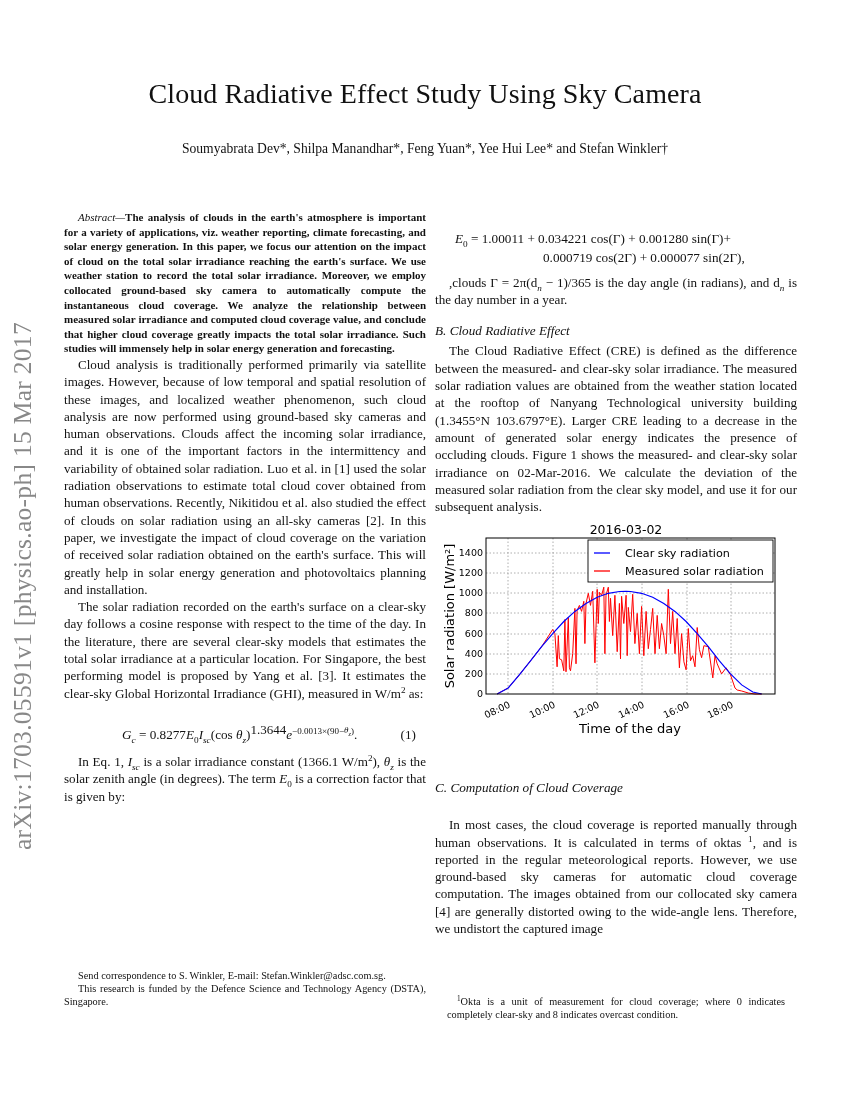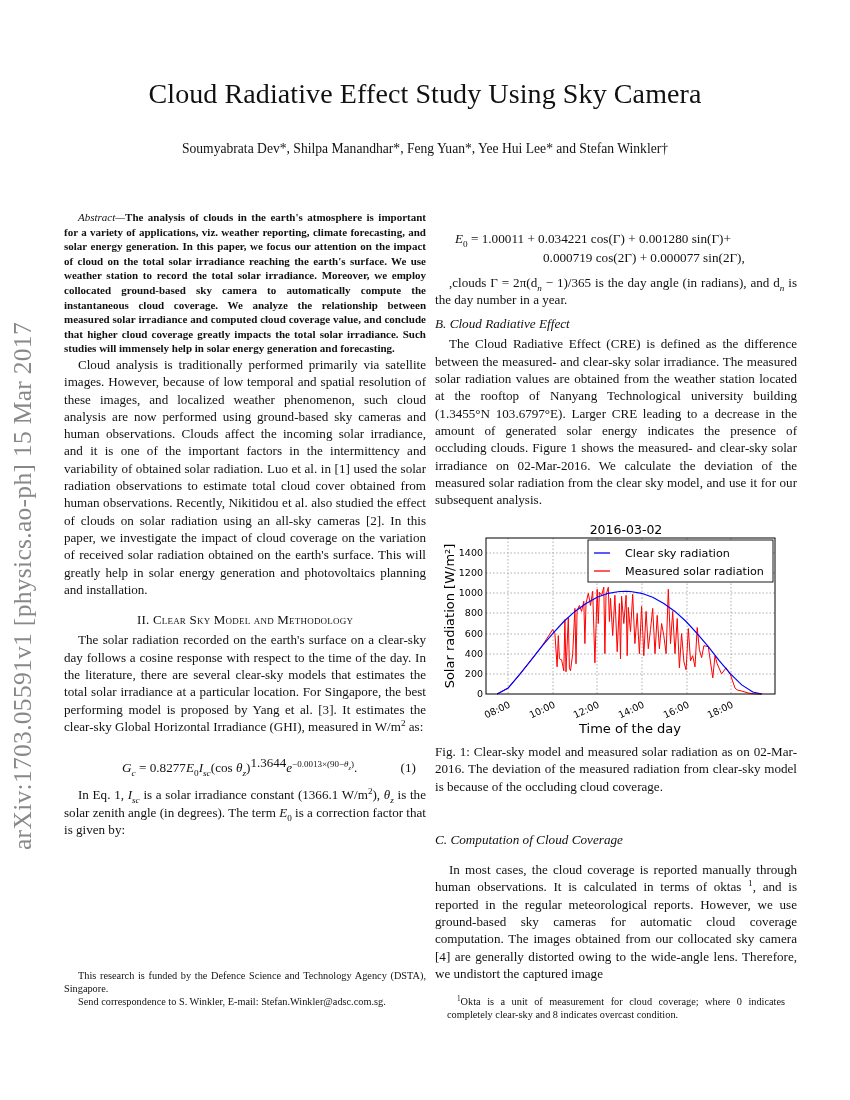--- a/index.html
+++ b/index.html
@@ -33,42 +33,41 @@
   <div>Soumyabrata Dev*, Shilpa Manandhar*, Feng Yuan*, Yee Hui Lee* and Stefan Winkler†</div>
 </div>
 
 <div class="abs arxiv">arXiv:1703.05591v1  [physics.ao-ph]  15 Mar 2017</div>
 
 <div class="abs col" style="left:64px; top:210px; width:362px;">
   <p class="abstract indent"><i>Abstract—</i><span>The analysis of clouds in the earth's atmosphere is important for a variety of applications, viz. weather reporting, climate forecasting, and solar energy generation. In this paper, we focus our attention on the impact of cloud on the total solar irradiance reaching the earth's surface. We use weather station to record the total solar irradiance. Moreover, we employ collocated ground-based sky camera to automatically compute the instantaneous cloud coverage. We analyze the relationship between measured solar irradiance and computed cloud coverage value, and conclude that higher cloud coverage greatly impacts the total solar irradiance. Such studies will immensely help in solar energy generation and forecasting.</span></p>
 
   <p class="indent">Cloud analysis is traditionally performed primarily via satellite images. However, because of low temporal and spatial resolution of these images, and localized weather phenomenon, such cloud analysis are now performed using ground-based sky cameras and human observations. Clouds affect the incoming solar irradiance, and it is one of the important factors in the intermittency and variability of obtained solar radiation. Luo et al. in [1] used the solar radiation observations to estimate total cloud cover obtained from human observations. Recently, Nikitidou et al. also studied the effect of clouds on solar radiation using an all-sky cameras [2]. In this paper, we investigate the impact of cloud coverage on the variation of received solar radiation obtained on the earth's surface. This will greatly help in solar energy generation and photovoltaics planning and installation.</p>
 
-  <div class="sec" style="margin-top:13px; margin-bottom:3px;">II. Clear Sky Model and Methodology</div>
   <p class="indent"><span>The solar radiation recorded on the earth's surface on a clear-sky day follows a cosine response with respect to the time of the day. In the literature, there are several clear-sky models that estimates the total solar irradiance at a particular location. For Singapore, the best performing model is proposed by Yang et al. [3]. It estimates the clear-sky Global Horizontal Irradiance (GHI), measured in W/m</span><sup>2</sup><span> as:</span></p>
 
   <div class="eq" style="margin-top:24px; margin-bottom:10px; position:relative; padding-left:58px;">
     <i>G<sub>c</sub></i> = 0.8277<i>E</i><sub>0</sub><i>I<sub>sc</sub></i>(cos <i>θ<sub>z</sub></i>)<sup style="font-size:13px;">1.3644</sup><i>e</i><sup style="font-size:9px;">−0.0013×(90−<i>θ<sub>z</sub></i>)</sup>.
     <span style="position:absolute; right:10px; top:0;">(1)</span>
   </div>
 
   <p class="indent"><span>In Eq. 1, </span><i>I<sub>sc</sub></i><span> is a solar irradiance constant (1366.1 W/m</span><sup>2</sup><span>), </span><i>θ<sub>z</sub></i><span> is the solar zenith angle (in degrees). The term </span><i>E</i><sub>0</sub><span> is a correction factor that is given by:</span></p>
 </div>
 
 <div class="abs footnote" style="left:64px; top:969px; width:362px;">
+  <p style="margin:0; text-indent:14px;">Send correspondence to S. Winkler, E-mail: Stefan.Winkler@adsc.com.sg.</p>
   <p style="margin:0; text-indent:14px;">This research is funded by the Defence Science and Technology Agency (DSTA), Singapore.</p>
-  <p style="margin:0; text-indent:14px;">Send correspondence to S. Winkler, E-mail: Stefan.Winkler@adsc.com.sg.</p>
 </div>
 
 <div class="abs col" style="left:435px; top:230px; width:362px;">
   <div class="eq" style="padding-left:20px;"><i>E</i><sub>0</sub> = 1.00011 + 0.034221 cos(Γ) + 0.001280 sin(Γ)+</div>
   <div class="eq" style="padding-left:108px; margin-top:2px;">0.000719 cos(2Γ) + 0.000077 sin(2Γ),</div>
   <p style="margin-top:7px; text-indent:14px;"><span>,clouds Γ = 2π(d</span><sub><i>n</i></sub><span> − 1)/365 is the day angle (in radians), and d</span><sub><i>n</i></sub><span> is the day number in a year.</span></p>
 
-  <div class="subsec" style="margin-top:7px; margin-bottom:3px;">B. Cloud Radiative Effect</div>
+  <div class="subsec" style="margin-top:14px; margin-bottom:3px;">B. Cloud Radiative Effect</div>
   <p class="indent">The Cloud Radiative Effect (CRE) is defined as the difference between the measured- and clear-sky solar irradiance. The measured solar radiation values are obtained from the weather station located at the rooftop of Nanyang Technological university building (1.3455°N 103.6797°E). Larger CRE leading to a decrease in the amount of generated solar energy indicates the presence of occluding clouds. Figure 1 shows the measured- and clear-sky solar irradiance on 02-Mar-2016. We calculate the deviation of the measured solar radiation from the clear sky model, and use it for our subsequent analysis.</p>
 </div>
 
 <svg class="abs" style="left:430px; top:515px;" width="370" height="230" viewBox="430 515 370 230">
   <text x="626" y="534" text-anchor="middle" font-size="12.5">2016-03-02</text>
 
   <g stroke="#999" stroke-width="0.8" stroke-dasharray="1.5,2">
     <line x1="486" x2="775" y1="674" y2="674"></line>
     <line x1="486" x2="775" y1="654" y2="654"></line>
     <line x1="486" x2="775" y1="634" y2="634"></line>
@@ -116,20 +115,19 @@
   <g>
     <rect x="588" y="540" width="185" height="42" fill="#fff" stroke="#000" stroke-width="0.9"></rect>
     <line x1="594" x2="610" y1="553" y2="553" stroke="#0000ff" stroke-width="1.3"></line>
     <text x="625" y="557" font-size="11.2">Clear sky radiation</text>
     <line x1="594" x2="610" y1="571" y2="571" stroke="#ff0000" stroke-width="1.3"></line>
     <text x="625" y="575" font-size="11.2">Measured solar radiation</text>
   </g>
 </svg>
 
 <div class="abs col" style="left:435px; top:743px; width:362px;">
-  <p class="caption">Fig. 1: Clear-sky model and measured solar radiation as on 02-Mar-2016. The deviation of the measured radiation from clear-sky model is because of the occluding cloud coverage.</p>
-  <div class="subsec" style="margin-top:36px; margin-bottom:13px;">C. Computation of Cloud Coverage</div>
+  <div class="subsec" style="margin-top:36px; margin-bottom:20px;">C. Computation of Cloud Coverage</div>
   <p class="indent"><span>In most cases, the cloud coverage is reported manually through human observations. It is calculated in terms of oktas </span><sup>1</sup><span>, and is reported in the regular meteorological reports. However, we use ground-based sky cameras for automatic cloud coverage computation. The images obtained from our collocated sky camera [4] are generally distorted owing to the wide-angle lens. Therefore, we undistort the captured image</span></p>
 </div>
 
 <div class="abs footnote" style="left:435px; top:983px; width:362px;">
   <p style="margin:12px; text-indent:10px;"><sup>1</sup><span>Okta is a unit of measurement for cloud coverage; where 0 indicates completely clear-sky and 8 indicates overcast condition.</span></p>
 </div>
 
 </body></html>

